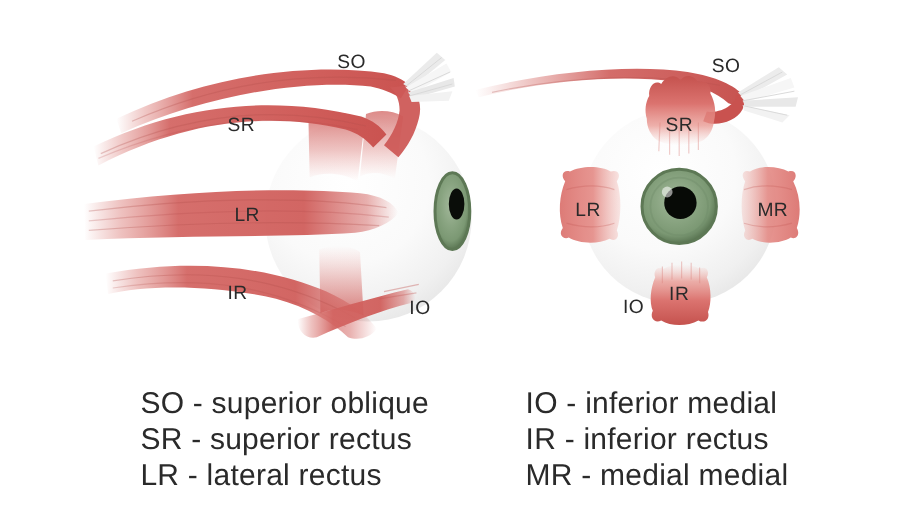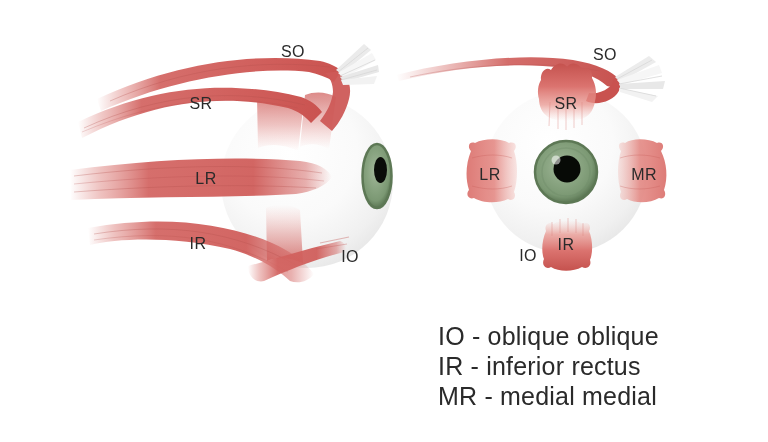--- a/index.html
+++ b/index.html
@@ -176,19 +176,24 @@
 
       <text class="muscle-label" x="605" y="60" text-anchor="middle">SO</text>
       <text class="muscle-label" x="566" y="109" text-anchor="middle">SR</text>
       <text class="muscle-label" x="490" y="180" text-anchor="middle">LR</text>
       <text class="muscle-label" x="644" y="180" text-anchor="middle">MR</text>
       <text class="muscle-label" x="566" y="250" text-anchor="middle">IR</text>
       <text class="muscle-label" x="528" y="261" text-anchor="middle">IO</text>
     </g>
   </svg>
 
+  <div class="legend-col" id="legend-col-left">
+    <div>SO - superior oblique</div>
+    <div>SR - superior rectus</div>
+    <div>LR - lateral rectus</div>
+  </div>
   <div class="legend-col" id="legend-col-right">
-    <div>IO - oblique oblique</div>
+    <div>IO - inferior medial</div>
     <div>IR - inferior rectus</div>
     <div>MR - medial medial</div>
   </div>
 
 </div>
 
 </body></html>

